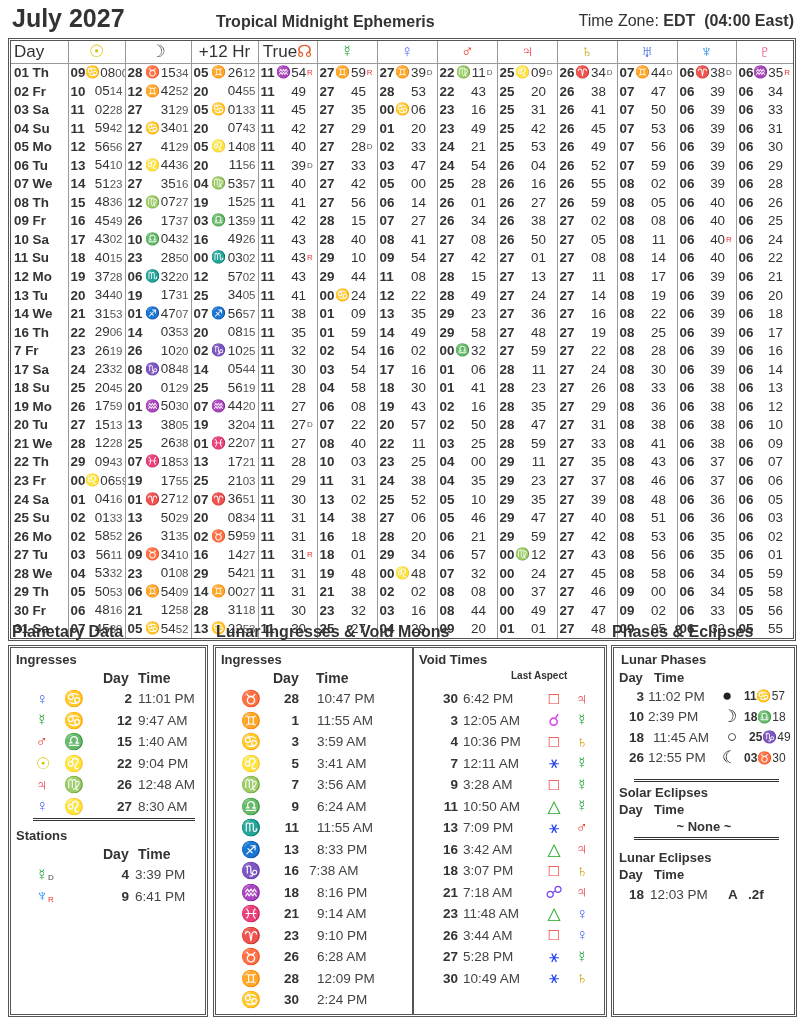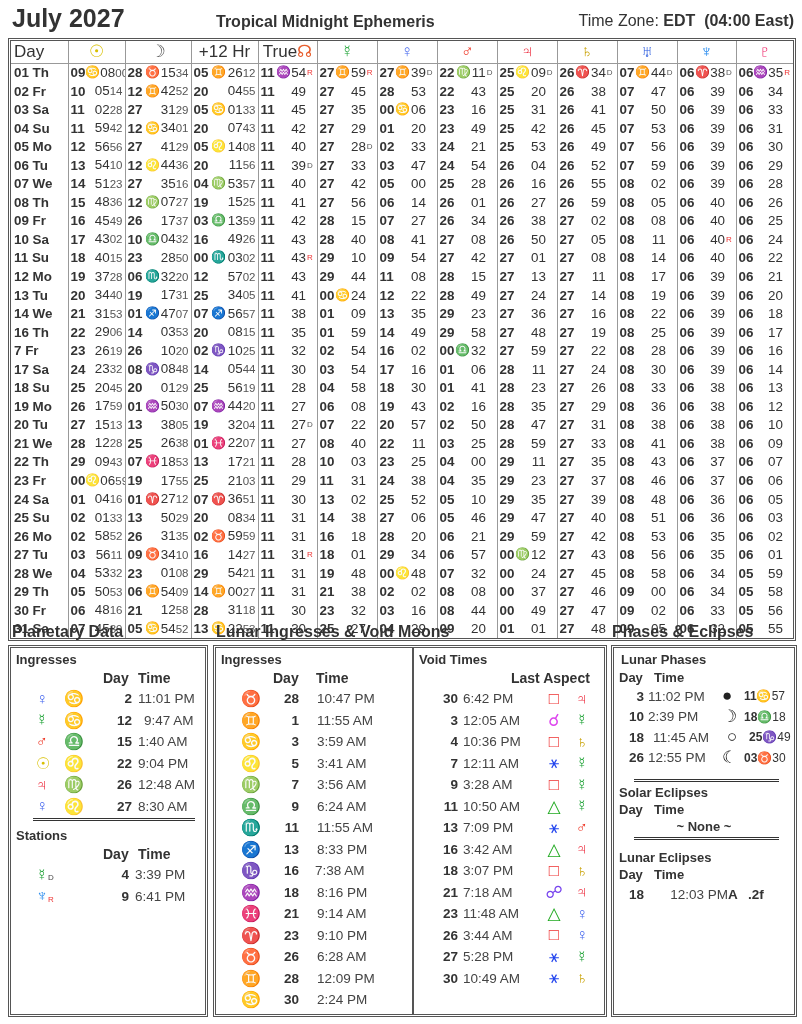--- a/index.html
+++ b/index.html
@@ -3064,21 +3064,21 @@
       <div class="row">
         <span style="width: 20px; margin-left: 25px; color: rgb(68, 102, 238); font-size: 16px;">♀</span>
         <span style="width: 40px; margin-left: 8px; color: rgb(68, 119, 238); font-size: 16px;">♋</span>
         <span style="width: 28px; text-align: right; font-weight: bold;">2</span>
         <span class="muted" style="margin-left: 6px;">11:01 PM</span>
       </div>
       <div class="row">
         <span style="width: 20px; margin-left: 25px; color: rgb(24, 160, 48); font-size: 16px;">☿</span>
         <span style="width: 40px; margin-left: 8px; color: rgb(68, 119, 238); font-size: 16px;">♋</span>
         <span style="width: 28px; text-align: right; font-weight: bold;">12</span>
-        <span class="muted" style="margin-left: 12px;">9:47 AM</span>
+        <span class="muted" style="margin-left: 6px;">9:47 AM</span>
       </div>
       <div class="row">
         <span style="width: 20px; margin-left: 25px; color: rgb(238, 51, 34); font-size: 16px;">♂</span>
         <span style="width: 40px; margin-left: 8px; color: rgb(34, 136, 238); font-size: 16px;">♎</span>
         <span style="width: 28px; text-align: right; font-weight: bold;">15</span>
         <span class="muted" style="margin-left: 6px;">1:40 AM</span>
       </div>
       <div class="row">
         <span style="width: 20px; margin-left: 25px; color: rgb(216, 192, 0); font-size: 16px;">☉</span>
         <span style="width: 40px; margin-left: 8px; color: rgb(221, 34, 119); font-size: 16px;">♌</span>
@@ -3161,21 +3161,21 @@
         <span class="muted" style="margin-left: 18px;">11:55 AM</span>
       </div>
       <div class="row">
         <span style="width: 20px; margin-left: 25px; color: rgb(238, 34, 85); font-size: 16px; font-weight: bold;">♐</span>
         <span style="width: 38px; text-align: right; font-weight: bold;">13</span>
         <span class="muted" style="margin-left: 18px;">8:33 PM</span>
       </div>
       <div class="row">
         <span style="width: 20px; margin-left: 25px; color: rgb(238, 102, 51); font-size: 16px; font-weight: bold;">♑</span>
         <span style="width: 38px; text-align: right; font-weight: bold;">16</span>
-        <span class="muted" style="margin-left: 16px;">7:38 AM</span>
+        <span class="muted" style="margin-left: 10px;">7:38 AM</span>
       </div>
       <div class="row">
         <span style="width: 20px; margin-left: 25px; color: rgb(34, 85, 238); font-size: 16px; font-weight: bold;">♒</span>
         <span style="width: 38px; text-align: right; font-weight: bold;">18</span>
         <span class="muted" style="margin-left: 18px;">8:16 PM</span>
       </div>
       <div class="row">
         <span style="width: 20px; margin-left: 25px; color: rgb(204, 51, 238); font-size: 16px; font-weight: bold;">♓</span>
         <span style="width: 38px; text-align: right; font-weight: bold;">21</span>
         <span class="muted" style="margin-left: 18px;">9:14 AM</span>
@@ -3195,21 +3195,21 @@
         <span style="width: 38px; text-align: right; font-weight: bold;">28</span>
         <span class="muted" style="margin-left: 18px;">12:09 PM</span>
       </div>
       <div class="row">
         <span style="width: 20px; margin-left: 25px; color: rgb(68, 119, 238); font-size: 16px; font-weight: bold;">♋</span>
         <span style="width: 38px; text-align: right; font-weight: bold;">30</span>
         <span class="muted" style="margin-left: 18px;">2:24 PM</span>
       </div>
     </div>
   <div class="sub" style="position:absolute;left:203px;top:4px;">Void Times</div>
-  <div style="position:absolute;left:295px;top:22px;font-size:14px;font-weight:bold;">Last Aspect</div>
+  <div style="position:absolute;left:295px;top:22px;font-size:10px;font-weight:bold;">Last Aspect</div>
   <div id="lu-void" style="position:absolute;left:198px;top:40px;width:190px;">
       <div class="row">
         <span style="width: 44px; text-align: right; font-weight: bold;">30</span>
         <span class="muted" style="margin-left: 5px; width: 76px;">6:42 PM</span>
         <span style="width: 30px; text-align: center; color: rgb(238, 51, 51); font-size: 17px;">□</span>
         <span style="width: 26px; text-align: center; color: rgb(238, 51, 68); font-size: 16px;">♃</span>
       </div>
       <div class="row">
         <span style="width: 44px; text-align: right; font-weight: bold;">3</span>
         <span class="muted" style="margin-left: 5px; width: 76px;">12:05 AM</span>
@@ -3327,18 +3327,18 @@
   <div class="sub" style="position:absolute;left:5px;top:154px;">Day</div>
   <div class="sub" style="position:absolute;left:40px;top:154px;">Time</div>
   <div class="sub" style="position:absolute;left:0;width:180px;text-align:center;top:171px;">~ None ~</div>
   <div class="dbl" style="position:absolute;left:20px;top:189px;width:145px;"></div>
   <div class="sub" style="position:absolute;left:5px;top:202px;">Lunar Eclipses</div>
   <div class="sub" style="position:absolute;left:5px;top:219px;">Day</div>
   <div class="sub" style="position:absolute;left:40px;top:219px;">Time</div>
   <div id="le-list" style="position:absolute;left:0;top:236px;width:180px;">
       <div class="row">
         <span style="width: 30px; text-align: right; font-weight: bold;">18</span>
-        <span class="muted" style="margin-left: 6px; width: 78px; text-align: right;">12:03 PM</span>
+        <span class="muted" style="margin-left: 6px; width: 78px;">12:03 PM</span>
         <span style="font-weight: bold; width: 20px;">A</span>
         <span style="font-weight: bold;">.2f</span>
       </div>
     </div>
 </div>
 
 </body></html>

